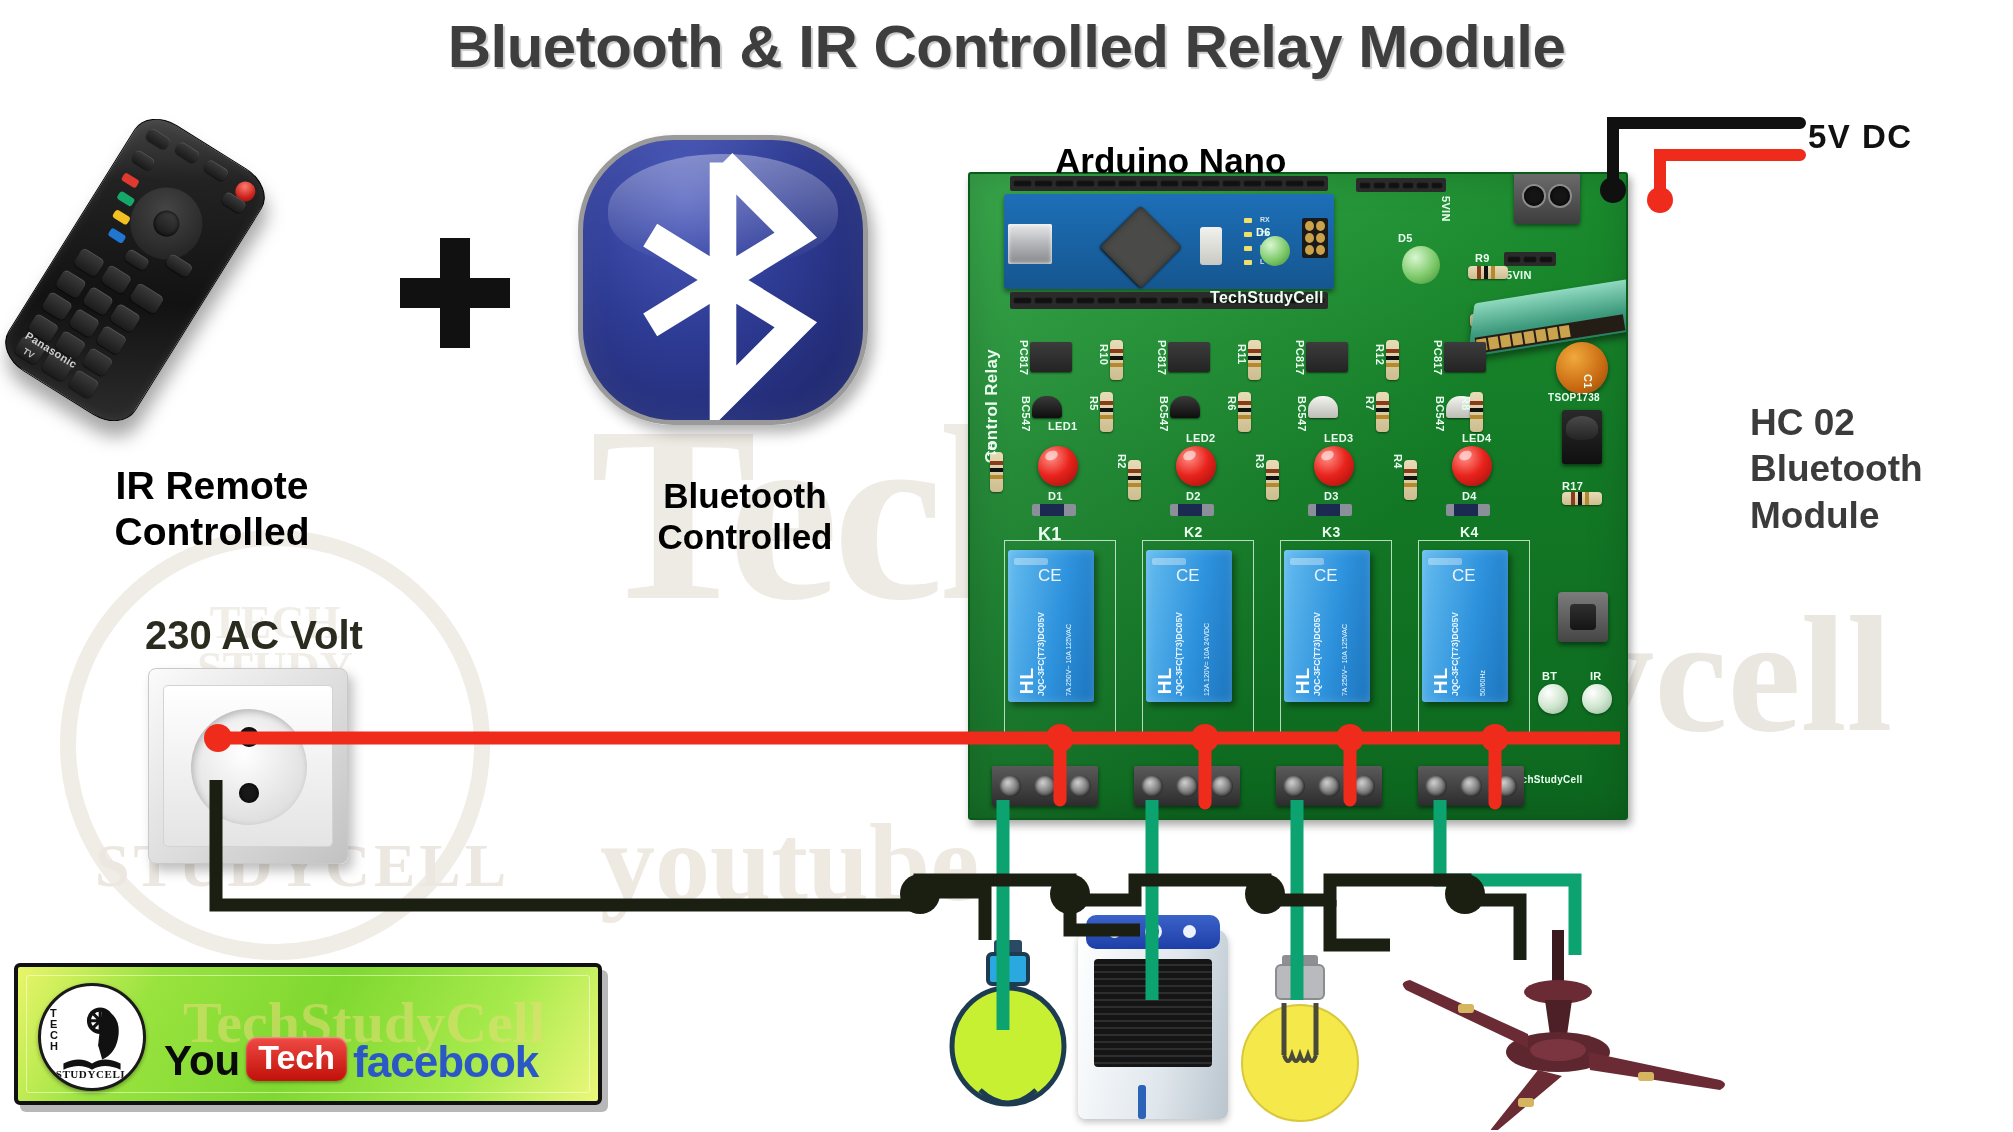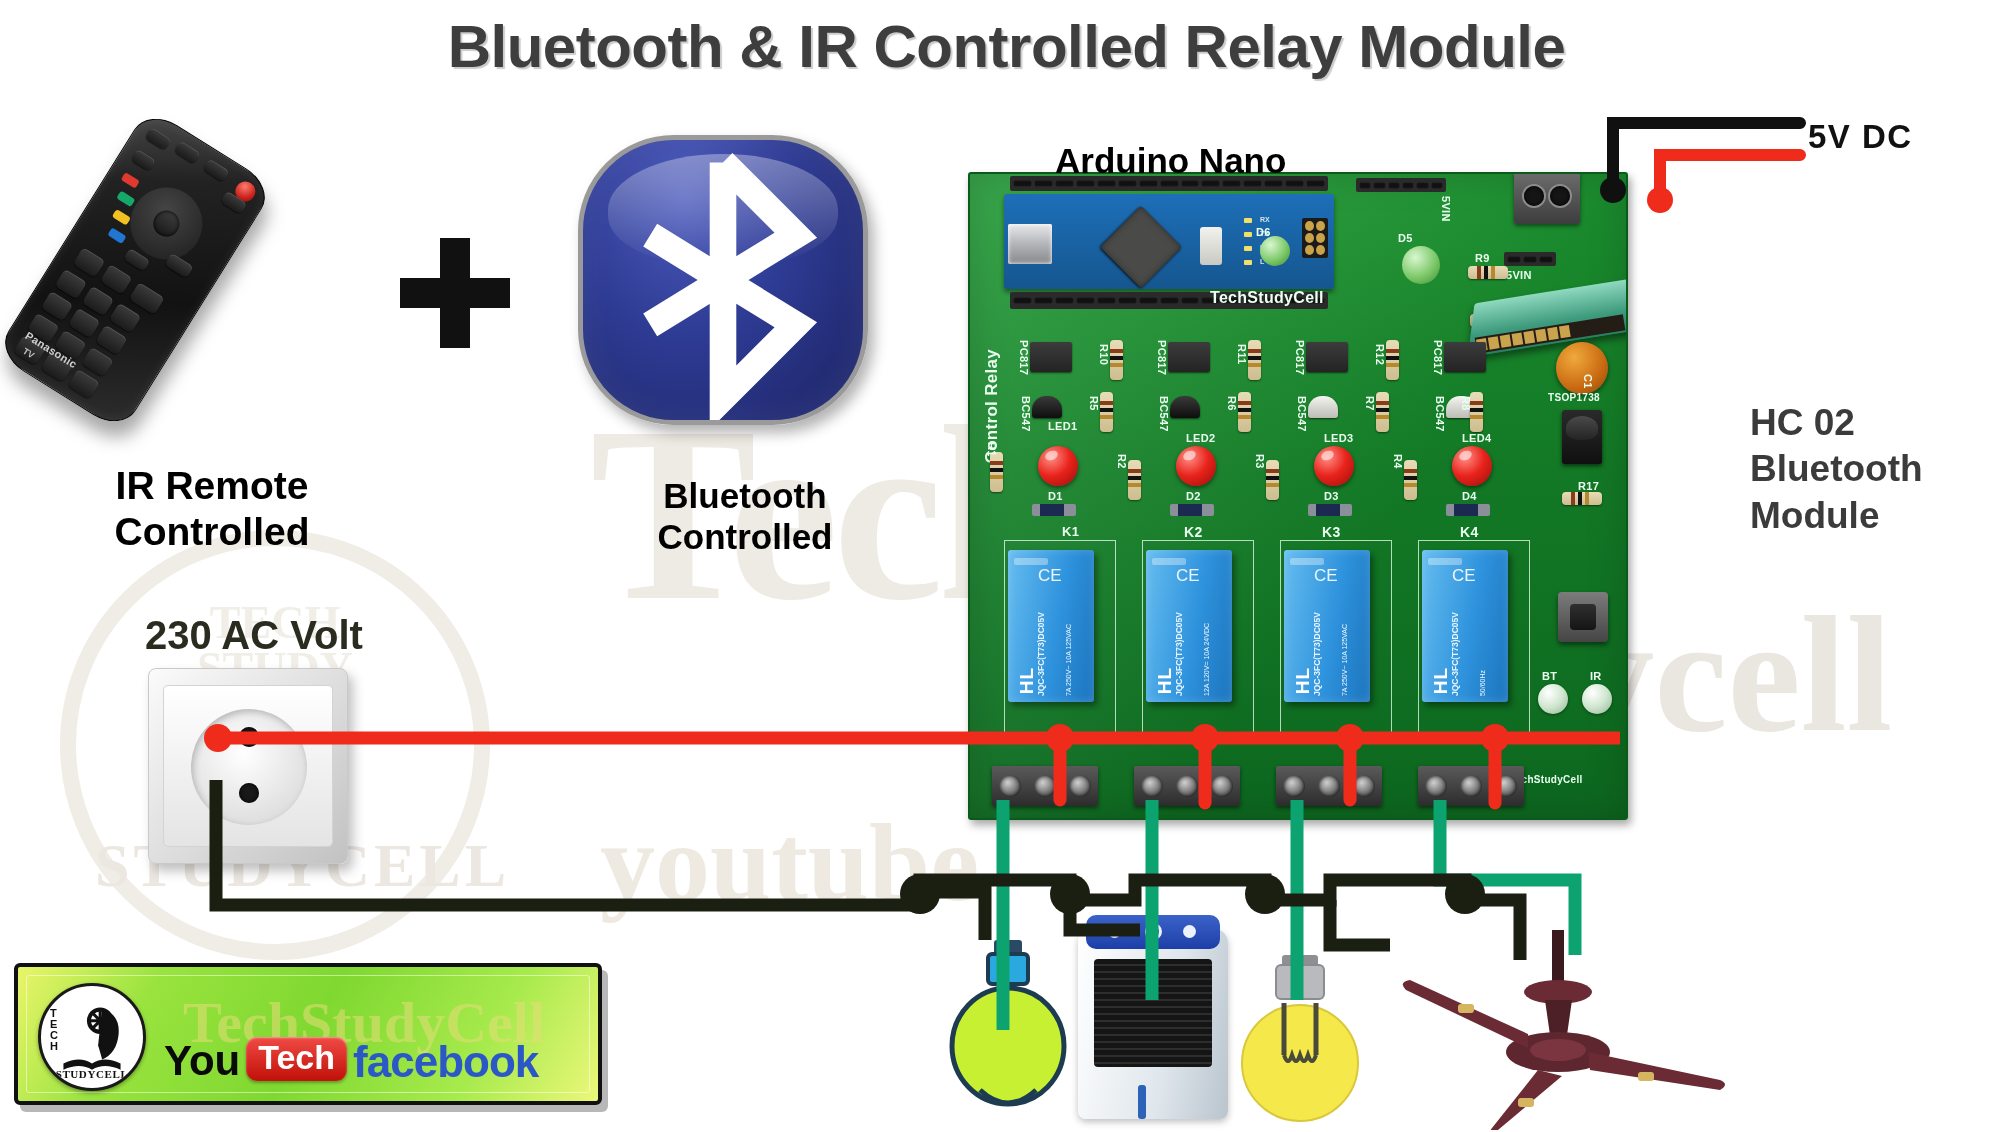--- a/index.html
+++ b/index.html
@@ -496,21 +496,21 @@
 
     <div class="diode" style="left:62px;  top:330px;"></div>
     <div class="diode" style="left:200px; top:330px;"></div>
     <div class="diode" style="left:338px; top:330px;"></div>
     <div class="diode" style="left:476px; top:330px;"></div>
     <div class="silk" style="left:78px;  top:316px;">D1</div>
     <div class="silk" style="left:216px; top:316px;">D2</div>
     <div class="silk" style="left:354px; top:316px;">D3</div>
     <div class="silk" style="left:492px; top:316px;">D4</div>
 
-    <div class="silk" style="left:92px;  top:350px; font-size:13px;">K1</div>
+    <div class="silk" style="left:68px;  top:350px; font-size:18px;">K1</div>
     <div class="silk" style="left:214px; top:350px; font-size:14px;">K2</div>
     <div class="silk" style="left:352px; top:350px; font-size:14px;">K3</div>
     <div class="silk" style="left:490px; top:350px; font-size:14px;">K4</div>
     <div class="silk-box" style="left:34px;  top:366px; width:112px; height:200px;"></div>
     <div class="silk-box" style="left:172px; top:366px; width:112px; height:200px;"></div>
     <div class="silk-box" style="left:310px; top:366px; width:112px; height:200px;"></div>
     <div class="silk-box" style="left:448px; top:366px; width:112px; height:200px;"></div>
 
     <div class="relay" style="left:38px;  top:376px;">
       <div class="notch"></div>
@@ -539,21 +539,21 @@
       <div class="hl">HL</div>
       <div class="pn">JQC-3FC(T73)DC05V</div>
       <div class="rt">50/60Hz</div>
     </div>
 
     <div class="cap-e" style="left:586px; top:168px;"></div>
     <div class="silk" style="left:612px; top:200px; writing-mode:vertical-rl;">C1</div>
     <div class="tsop" style="left:592px; top:236px;"></div>
     <div class="silk" style="left:578px; top:218px; font-size:10px;">TSOP1738</div>
     <div class="res h" style="left:592px; top:318px;"></div>
-    <div class="silk" style="left:592px; top:306px;margin-left:16px;">R17</div>
+    <div class="silk" style="left:592px; top:306px;">R17</div>
     <div class="btn-sw" style="left:588px; top:418px;"></div>
     <div class="cled" style="left:568px; top:510px;"></div>
     <div class="cled" style="left:612px; top:510px;"></div>
     <div class="silk" style="left:572px; top:496px;">BT</div>
     <div class="silk" style="left:620px; top:496px;">IR</div>
     <div class="silk" style="left:540px; top:600px; font-size:10px;">TechStudyCell</div>
 
     <div class="term" style="left:22px;  top:592px;">
         <s></s>
         <s></s>

